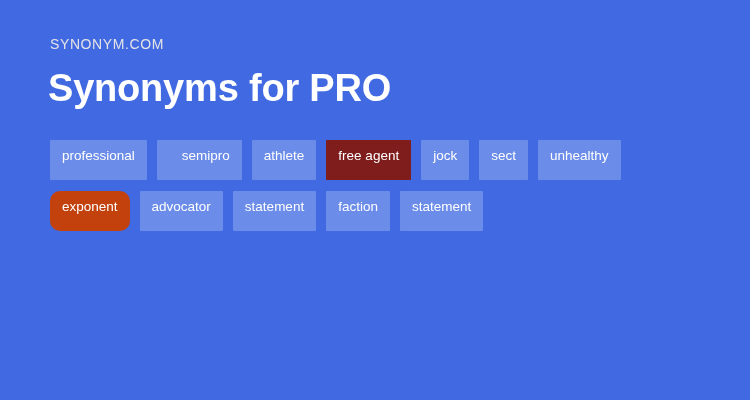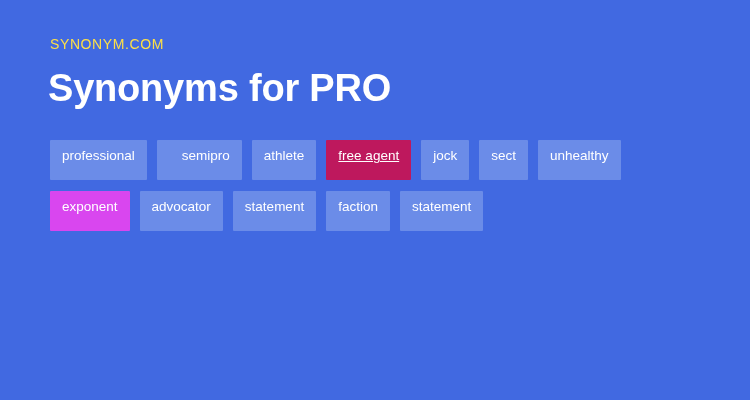--- a/index.html
+++ b/index.html
@@ -75,38 +75,38 @@
   }
   .chip:last-child {
     margin-right: 0;
   }
 </style>
 </head>
 <body>
 
 <div id="page" style="background: rgb(65, 105, 225);">
 
-  <div class="brand" style="color: #fde047;">SYNONYM.COM</div>
+  <div class="brand" style="color: #e5e5e5;">SYNONYM.COM</div>
 
   <h1 class="page-title" style="color: rgb(255, 255, 255);">Synonyms for PRO</h1>
 
   <div class="chips-area">
 
     <div class="chip-row">
       <span class="chip" style="background: rgb(107, 140, 232); color: rgb(255, 255, 255);">professional</span>
       <span class="chip" style="background: rgb(107, 140, 232); color: rgb(255, 255, 255); padding-left: 25px;">semipro</span>
       <span class="chip" style="background: rgb(107, 140, 232); color: rgb(255, 255, 255);">athlete</span>
-      <span class="chip" style="background: #be185d; color: rgb(255, 255, 255); text-decoration: underline;">free agent</span>
+      <span class="chip" style="background: #7f1d1d; color: rgb(255, 255, 255);">free agent</span>
       <span class="chip" style="background: rgb(107, 140, 232); color: rgb(255, 255, 255);">jock</span>
       <span class="chip" style="background: rgb(107, 140, 232); color: rgb(255, 255, 255);">sect</span>
       <span class="chip" style="background: rgb(107, 140, 232); color: rgb(255, 255, 255);">unhealthy</span>
     </div>
 
     <div class="chip-row">
-      <span class="chip" style="background: #d946ef; color: rgb(255, 255, 255);">exponent</span>
+      <span class="chip" style="background: #c2410c; color: rgb(255, 255, 255); border-radius: 10px;">exponent</span>
       <span class="chip" style="background: rgb(107, 140, 232); color: rgb(255, 255, 255);">advocator</span>
       <span class="chip" style="background: rgb(107, 140, 232); color: rgb(255, 255, 255);">statement</span>
       <span class="chip" style="background: rgb(107, 140, 232); color: rgb(255, 255, 255);">faction</span>
       <span class="chip" style="background: rgb(107, 140, 232); color: rgb(255, 255, 255);">statement</span>
     </div>
 
   </div>
 
 </div>
 

